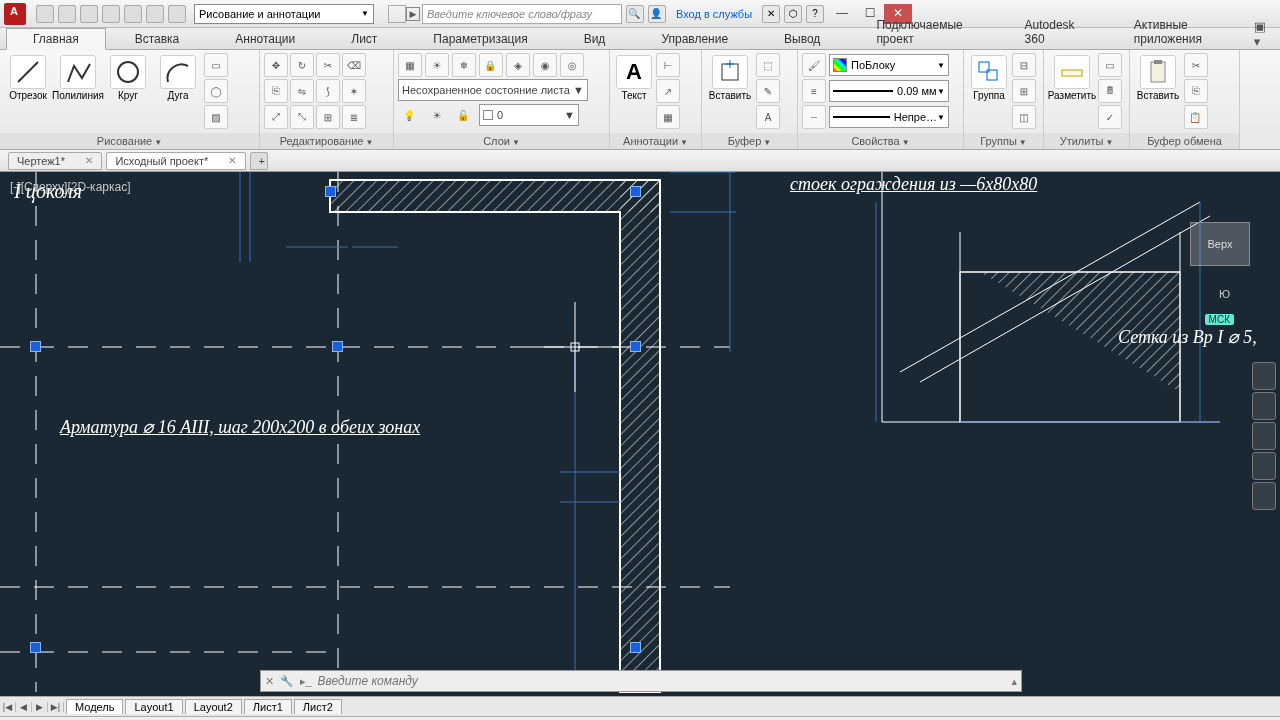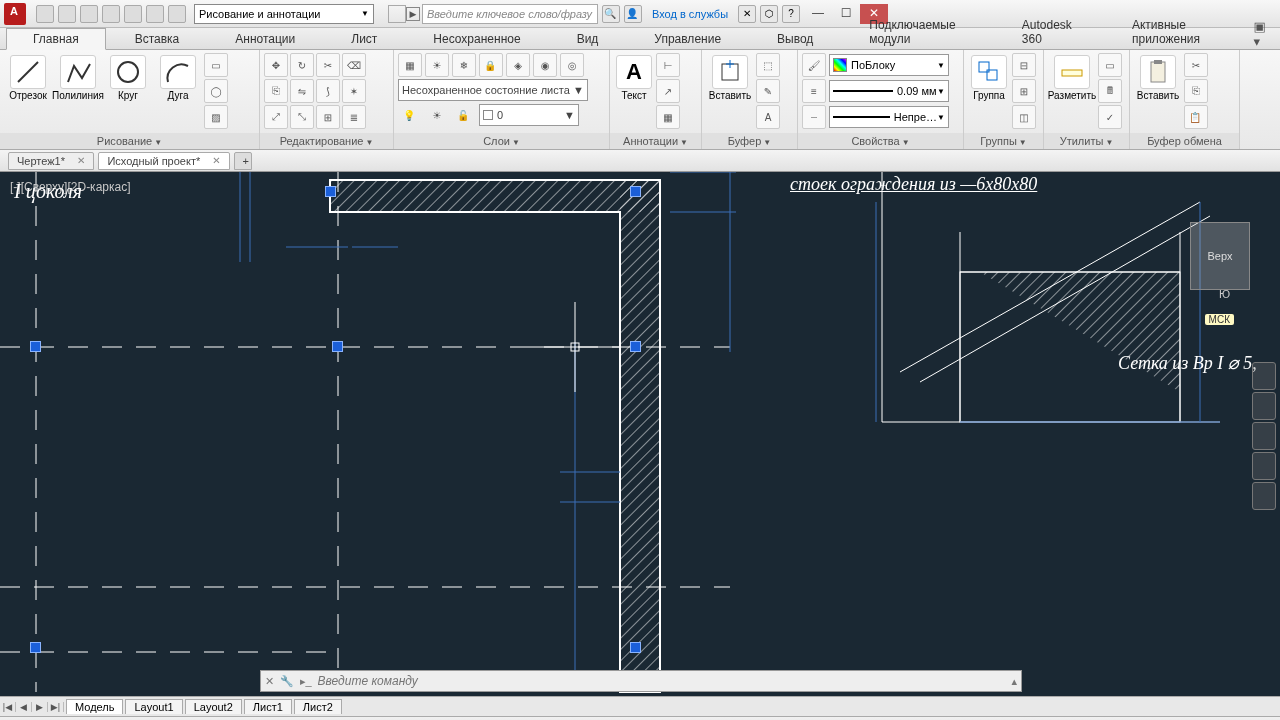--- a/index.html
+++ b/index.html
@@ -7,21 +7,21 @@
 
 
 .titlebar { height: 28px; background: linear-gradient(#f7f7f7,#e4e4e4); display: flex; align-items: center; border-bottom: 1px solid #bbb; }
 .titlebar .app-icon { width: 22px; height: 22px; background: #b71c1c; margin: 0 4px; border-radius: 2px; position: relative; }
 .titlebar .app-icon:after { content:"A"; color:#fff; font-weight:bold; position:absolute; left:6px; top:2px; }
 .qat { display: flex; gap: 4px; margin-left: 6px; align-items: center; }
 .qat .btn { width: 18px; height: 18px; background: #ddd; border: 1px solid #aaa; border-radius: 2px; }
 .ws-combo { margin-left: 8px; width: 180px; height: 20px; border: 1px solid #888; background: #fff; display: flex; align-items: center; padding: 0 4px; font-size: 11px; }
 .ws-combo .arrow { margin-left: auto; font-size: 8px; }
 .title { flex: 1; text-align: center; font-size: 14px; color: #333; }
-.search-box { width: 176px; height: 20px; border: 1px solid #aaa; background: #fff; display: flex; align-items:center; padding:0 4px; color:#888; font-style: italic; font-size: 11px; }
+.search-box { width: 200px; height: 20px; border: 1px solid #aaa; background: #fff; display: flex; align-items:center; padding:0 4px; color:#888; font-style: italic; font-size: 11px; }
 .play-btn { width:14px; height:14px; border:1px solid #888; margin-right:2px; font-size:9px; text-align:center; line-height:12px; color:#555;}
 .titlebar-right { display: flex; gap: 4px; align-items: center; margin: 0 4px; }
 .titlebar-right .ico { width: 18px; height: 18px; background:#e8e8e8; border:1px solid #aaa; border-radius:2px; font-size:10px; text-align:center; line-height:16px; }
 .signin { color: #0066cc; font-size: 11px; margin: 0 6px; }
 .wincontrols { display:flex; }
 .wincontrols span { width: 28px; height: 20px; text-align:center; line-height:18px; font-size:12px; color:#444; }
 .wincontrols .close { background:#c75050; color:#fff; }
 
 
 .ribbon-tabs { height: 22px; background: linear-gradient(#f0f0f0,#e0e0e0); display:flex; align-items:flex-end; border-bottom:1px solid #aaa; padding-left: 6px; gap:2px;}
@@ -45,32 +45,32 @@
 .layer-row { display:flex; align-items:center; gap:3px; height:24px; }
 .layer-combo { width:190px; height:22px; border:1px solid #999; background:#fff; display:flex; align-items:center; padding:0 3px; font-size:11px; color:#444;}
 .layer-combo.sm { width:100px; }
 .prop-combo { width:120px; height:22px; border:1px solid #999; background:#fff; display:flex; align-items:center; padding:0 3px; font-size:11px;}
 .prop-combo .sw { width:14px; height:14px; border:1px solid #888; background:linear-gradient(45deg,#f00,#ff0,#0f0,#0ff,#00f,#f0f); margin-right:4px;}
 .prop-combo .arrow { margin-left:auto; font-size:8px;}
 .line-sw { width:60px; height:2px; background:#000; margin-right:4px; }
 
 
 .doctabs { height: 22px; background: linear-gradient(#f4f4f4,#e2e2e2); display:flex; align-items:center; padding-left:8px; gap:4px; border-bottom:1px solid #999;}
-.doctab { padding:2px 8px; background:#eee; border:1px solid #aaa; border-radius:2px 2px 0 0; font-size:11px; color:#444; display:flex; align-items:center; gap:12px;}
+.doctab { padding:2px 8px; background:#eee; border:1px solid #aaa; border-radius:2px 2px 0 0; font-size:11px; color:#444; display:flex; align-items:center; gap:20px;}
 .doctab.active { background:#fff; }
 .doctab .x { color:#888; font-size:10px; }
 .doctab.plus { width:18px; text-align:center; background:#ddd;}
 
 
 .canvas { position: relative; height: 524px; background: #1a2833; overflow:hidden; }
 .canvas svg { position:absolute; top:0; left:0; }
 .canvas-text { position:absolute; color:#fff; font-family: "Times New Roman", serif; font-size: 18px; font-style: italic; }
 .grip { position:absolute; width:11px; height:11px; background:#1b5fd9; border:1px solid #8ab4ff; }
 .viewlabel { position:absolute; color:#c8c8c8; font-size:12px; }
-.viewcube { position:absolute; right:30px; top:50px; width:60px; height:68px; border:1px solid #888; background:rgba(200,200,200,0.3); display:flex; align-items:center; justify-content:center; color:#ddd; font-size:11px;}
+.viewcube { position:absolute; right:30px; top:50px; width:60px; height:44px; border:1px solid #888; background:rgba(200,200,200,0.3); display:flex; align-items:center; justify-content:center; color:#ddd; font-size:11px;}
 .cmdline { position:absolute; left:260px; bottom:4px; right:258px; height:22px; background:#eee; border:1px solid #999; display:flex; align-items:center; padding:0 4px; gap:6px;}
 .cmdline input { flex:1; border:none; background:transparent; font-style:italic; color:#777; font-size:12px; outline:none;}
 .nav-right { position:absolute; right:4px; top:190px; width:24px; display:flex; flex-direction:column; gap:2px;}
 .nav-right .nbtn { width:24px; height:28px; background:rgba(120,120,120,0.3); border:1px solid #777; border-radius:3px;}
 
 
 .layouttabs { height:20px; background:#e8e8e8; display:flex; align-items:center; border-top:1px solid #aaa; font-size:11px;}
 .layouttabs .navbtn { width:16px; text-align:center; border-right:1px solid #bbb; font-size:9px; color:#555;}
 .layouttabs .lt { padding:1px 8px; border:1px solid #aaa; border-bottom:none; background:#f4f4f4; margin-left:2px;}
 .layouttabs .lt.active { background:#fff; }
@@ -117,25 +117,25 @@
     <span>☐</span>
     <span class="close">✕</span>
   </div>
 </div>
 
 <div class="ribbon-tabs">
   <div class="tab active">Главная</div>
   <div class="tab">Вставка</div>
   <div class="tab">Аннотации</div>
   <div class="tab">Лист</div>
-  <div class="tab">Несохраненное</div>
+  <div class="tab">Параметризация</div>
   <div class="tab">Вид</div>
   <div class="tab">Управление</div>
   <div class="tab">Вывод</div>
-  <div class="tab">Подключаемые модули</div>
+  <div class="tab">Подключаемые проект</div>
   <div class="tab">Autodesk 360</div>
   <div class="tab">Активные приложения</div>
   <div class="cam">▣ ▾</div>
 </div>
 
 <div class="ribbon">
 
   <div class="panel" style="width:260px">
     <div class="panel-body">
       <div class="bigbtn">
@@ -420,36 +420,37 @@
     </g>
     <g stroke="#3a6fb8" stroke-width="1">
       <line x1="876" y1="30" x2="876" y2="250"></line>
       <line x1="960" y1="250" x2="1220" y2="250"></line>
       <line x1="1200" y1="30" x2="1200" y2="250"></line>
     </g>
   </svg>
 
   <div class="viewlabel" style="left:10px;top:8px;">[-][Сверху][2D-каркас]</div>
   <div class="canvas-text" style="left:14px;top:8px; font-size:20px;">I цоколя</div>
+  <div class="canvas-text" style="left:60px;top:244px;text-decoration:underline;">Арматура ⌀ 16 AIII, шаг 200х200 в обеих зонах</div>
   <div class="canvas-text" style="left:790px;top:2px;text-decoration:underline;">стоек ограждения из —6х80х80</div>
-  <div class="canvas-text" style="left:1118px;top:180px;">Сетка из Вр I ⌀ 5,</div>
+  <div class="canvas-text" style="left:1118px;top:154px;">Сетка из Вр I ⌀ 5,</div>
 
   <div class="grip" style="left:30px;top:169px;"></div>
   <div class="grip" style="left:332px;top:169px;"></div>
   <div class="grip" style="left:630px;top:169px;"></div>
   <div class="grip" style="left:325px;top:14px;"></div>
   <div class="grip" style="left:630px;top:14px;"></div>
   <div class="grip" style="left:30px;top:470px;"></div>
   <div class="grip" style="left:630px;top:470px;"></div>
 
   <div class="viewcube">
     <span>Верх</span>
   </div>
   <div style="position:absolute;right:50px;top:116px;color:#ccc;font-size:11px;">Ю</div>
-  <div style="position:absolute;right:46px;top:142px;background:#fef9c3;color:#333;font-size:10px;padding:0 4px;border-radius:2px;">МСК</div>
+  <div style="position:absolute;right:46px;top:142px;background:#5eead4;color:#333;font-size:10px;padding:0 4px;border-radius:2px;">МСК</div>
 
   <div class="nav-right">
     <div class="nbtn"></div>
     <div class="nbtn"></div>
     <div class="nbtn"></div>
     <div class="nbtn"></div>
     <div class="nbtn"></div>
   </div>
 
   <div class="cmdline">

